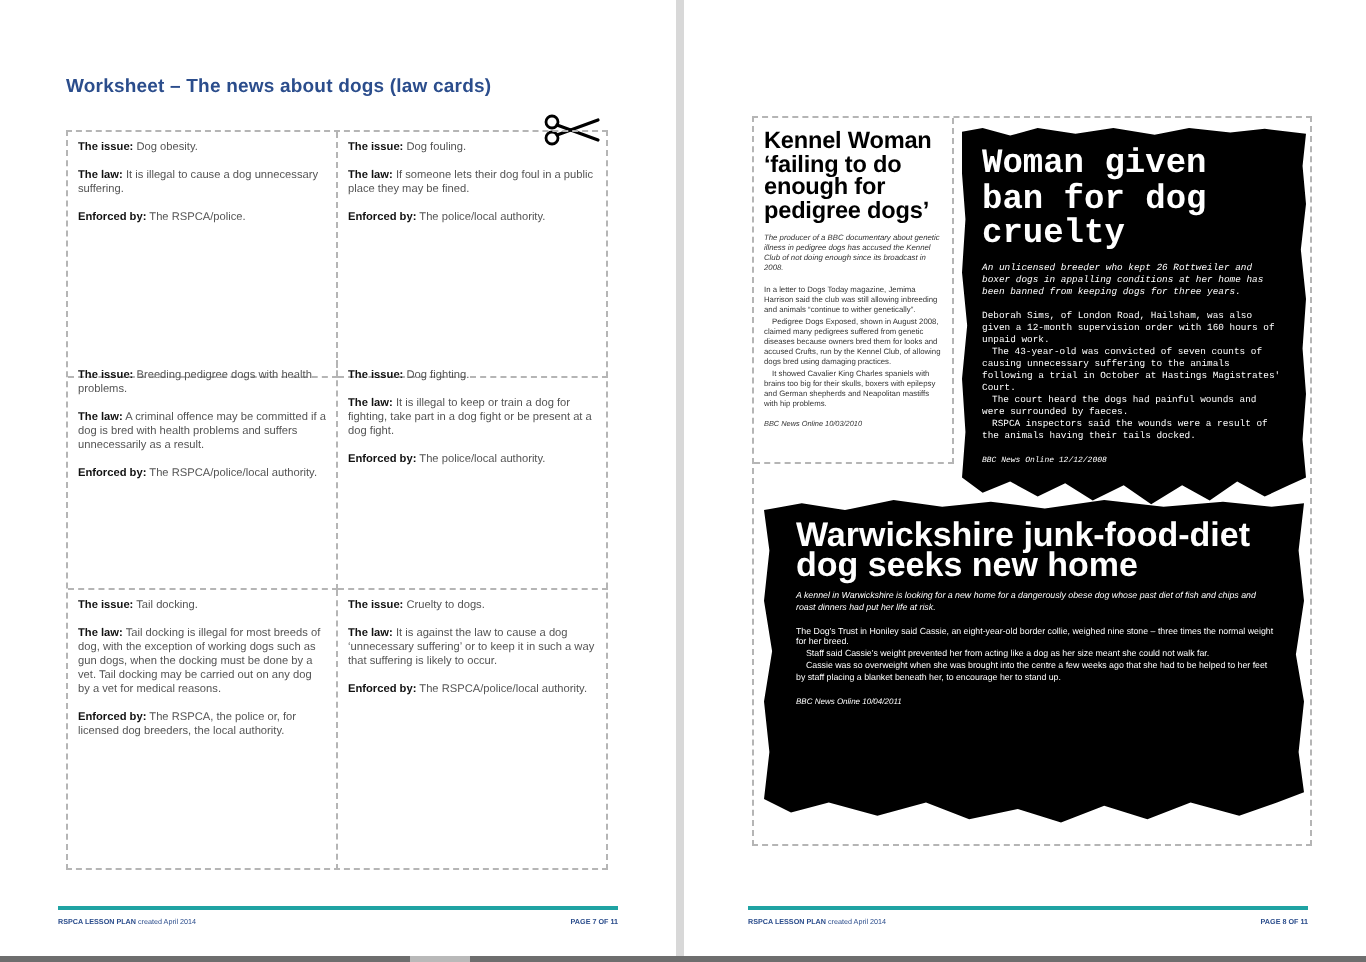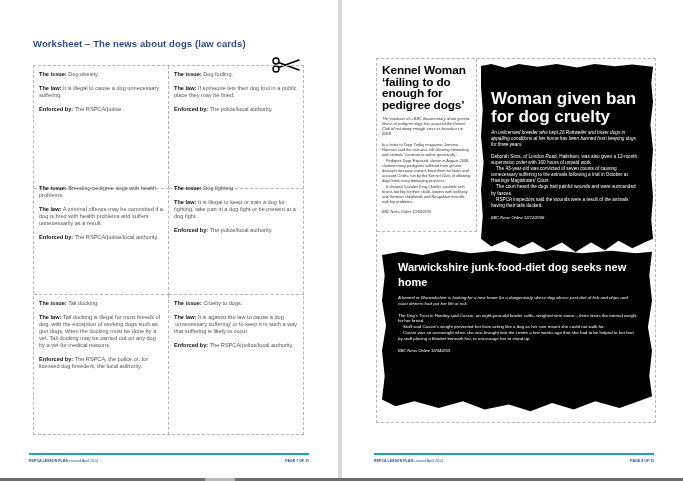--- a/index.html
+++ b/index.html
@@ -50,25 +50,25 @@
   .news-col-left .standfirst { font-size: 3.9px; line-height: 5px; font-style: italic; color: #333; margin-bottom: 6px; }
   .news-col-left .body { font-size: 3.9px; line-height: 5.2px; color: #333; }
   .news-col-left .body p { text-indent: 0; }
   .news-col-left .body p + p { text-indent: 4px; }
   .news-col-left .source { font-size: 3.7px; font-style: italic; color: #333; margin-top: 6px; }
 
   .torn { position: absolute; background: #000; color: #fff; }
   .torn1 { left: 104px; top: 5px; width: 172px; height: 190px; clip-path: polygon(0% 1%, 6% 0%, 14% 2%, 22% 0%, 33% 1.5%, 44% 0%, 56% 1.8%, 66% 0%, 78% 1.2%, 88% 0.2%, 100% 1.5%, 99% 10%, 100% 20%, 98.5% 32%, 100% 45%, 99% 58%, 100% 70%, 99% 82%, 100% 92%, 95% 94%, 88% 97%, 80% 93%, 72% 98%, 64% 94%, 55% 99%, 47% 94%, 38% 98%, 30% 93.5%, 22% 97%, 14% 93%, 6% 96%, 0% 92%, 1% 80%, 0% 66%, 1.5% 52%, 0% 38%, 1% 24%, 0% 12%); }
   .torn2 { left: 5px; top: 191px; width: 270px; height: 168px; clip-path: polygon(0% 3%, 7% 1%, 15% 3%, 24% 0%, 33% 2%, 42% 0.5%, 52% 2.5%, 63% 0%, 74% 2%, 85% 0.5%, 94% 2%, 100% 1%, 99% 15%, 100% 30%, 98.5% 46%, 100% 60%, 99% 75%, 100% 87%, 95% 90%, 88% 94%, 79% 90%, 71% 95%, 63% 91%, 55% 96%, 47% 92%, 38% 95%, 30% 90%, 21% 94%, 12% 90%, 5% 93%, 0% 89%, 1% 75%, 0% 60%, 1.5% 45%, 0% 30%, 1% 15%); }
   .torn-inner { position: absolute; }
-  .torn1 .torn-inner { left: 10px; top: 26px; width: 150px; }
+  .torn1 .torn-inner { left: 10px; top: 10px; width: 150px; font-family: Liberation Mono, monospace; }
   .torn2 .torn-inner { left: 16px; top: 10px; width: 240px; }
   .torn h2 { font-weight: bold; color: #fff; }
   .torn1 h2 { font-size: 17px; line-height: 17.5px; margin-bottom: 5px; }
-  .torn2 h2 { font-size: 11px; line-height: 15px; margin-bottom: 5px; }
+  .torn2 h2 { font-size: 17px; line-height: 15px; margin-bottom: 5px; }
   .torn .standfirst { font-size: 4.7px; line-height: 6px; font-style: italic; margin-bottom: 6px; }
   .torn .body { font-size: 4.7px; line-height: 6.1px; }
   .torn .body p + p { text-indent: 5px; }
   .torn .source { font-size: 4px; font-style: italic; margin-top: 6px; }
   .torn2 .standfirst, .torn2 .body { font-size: 4.4px; line-height: 5.8px; }
 </style>
 </head>
 <body>
 
 <div class="page page-left">

